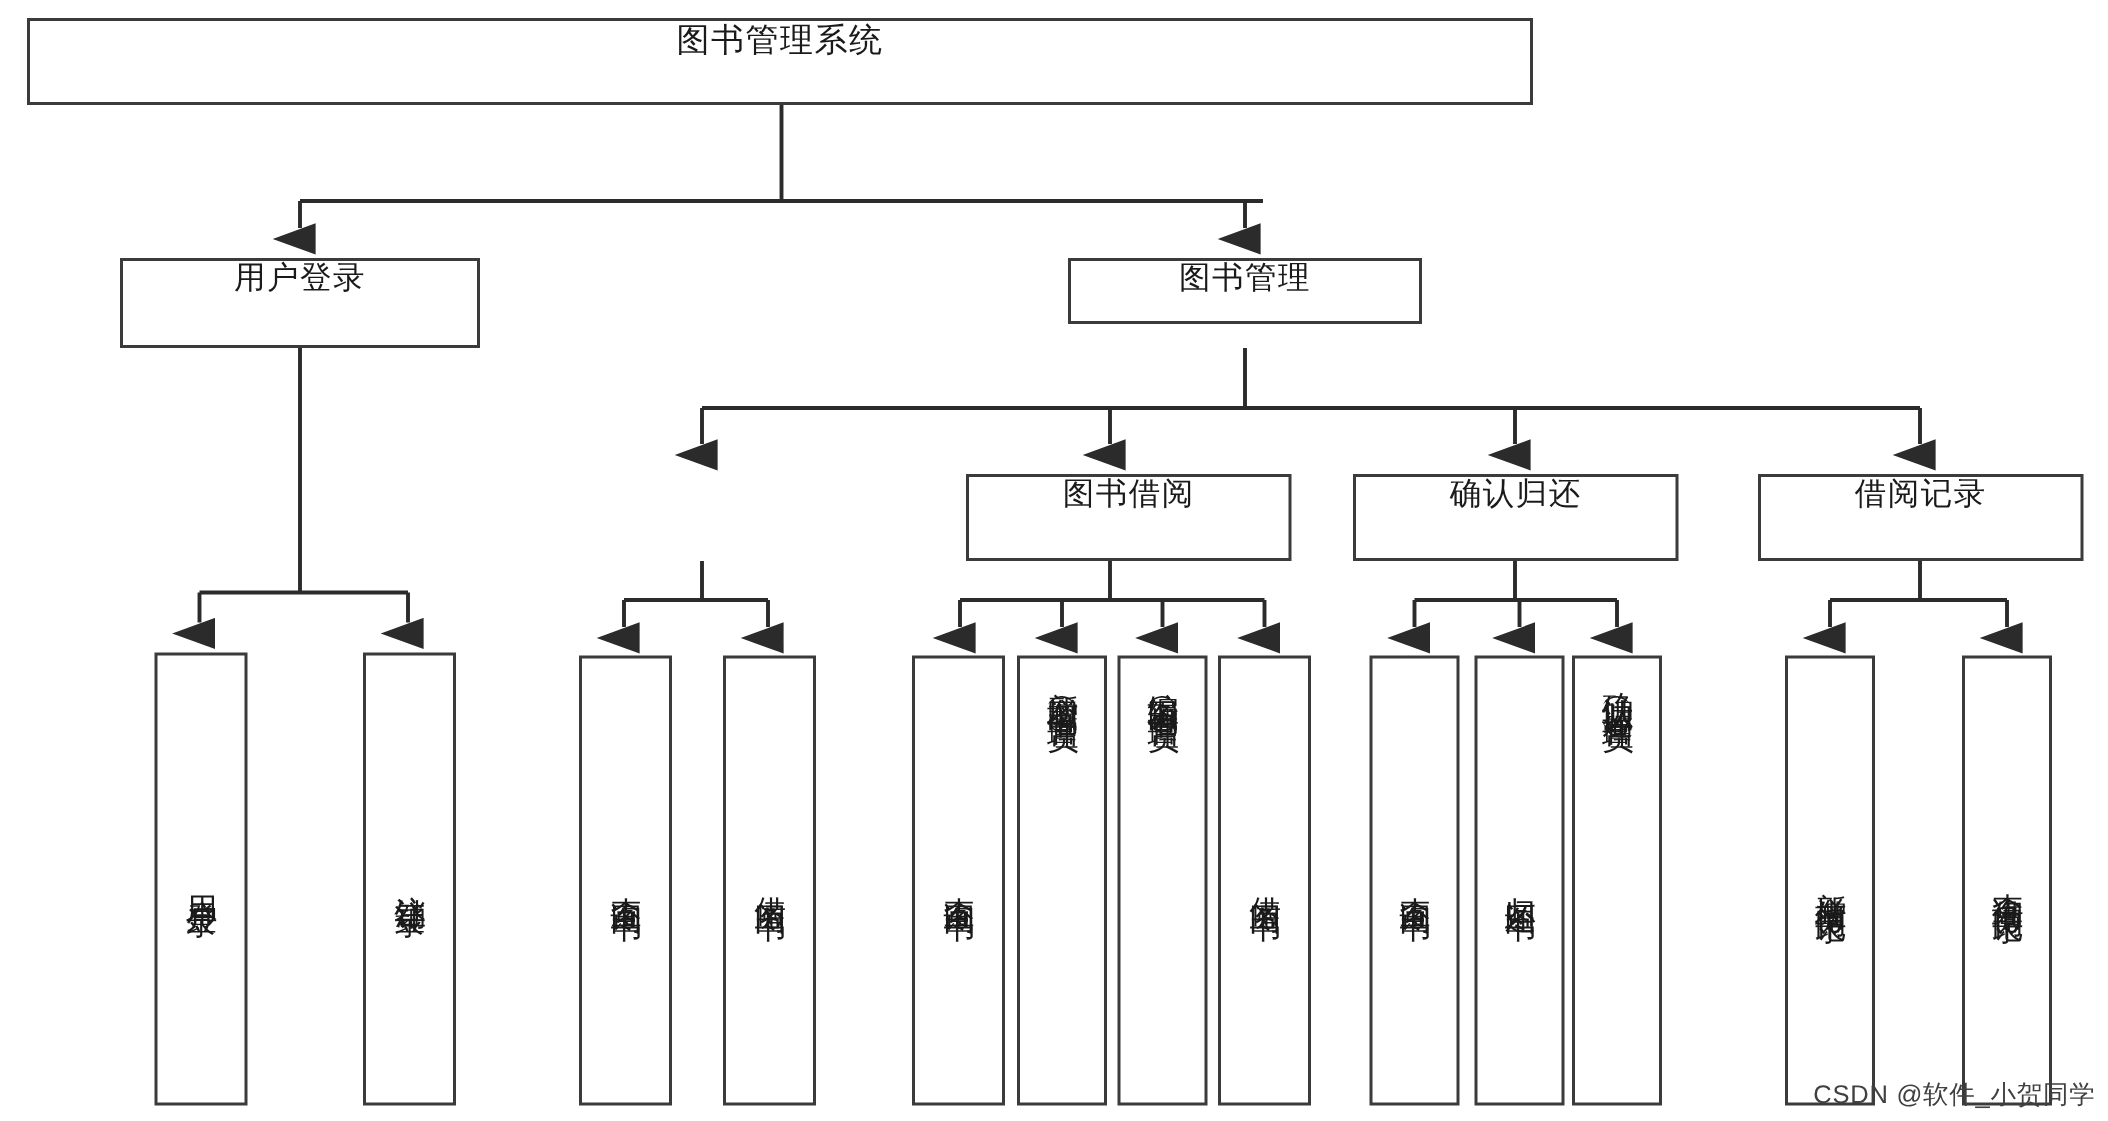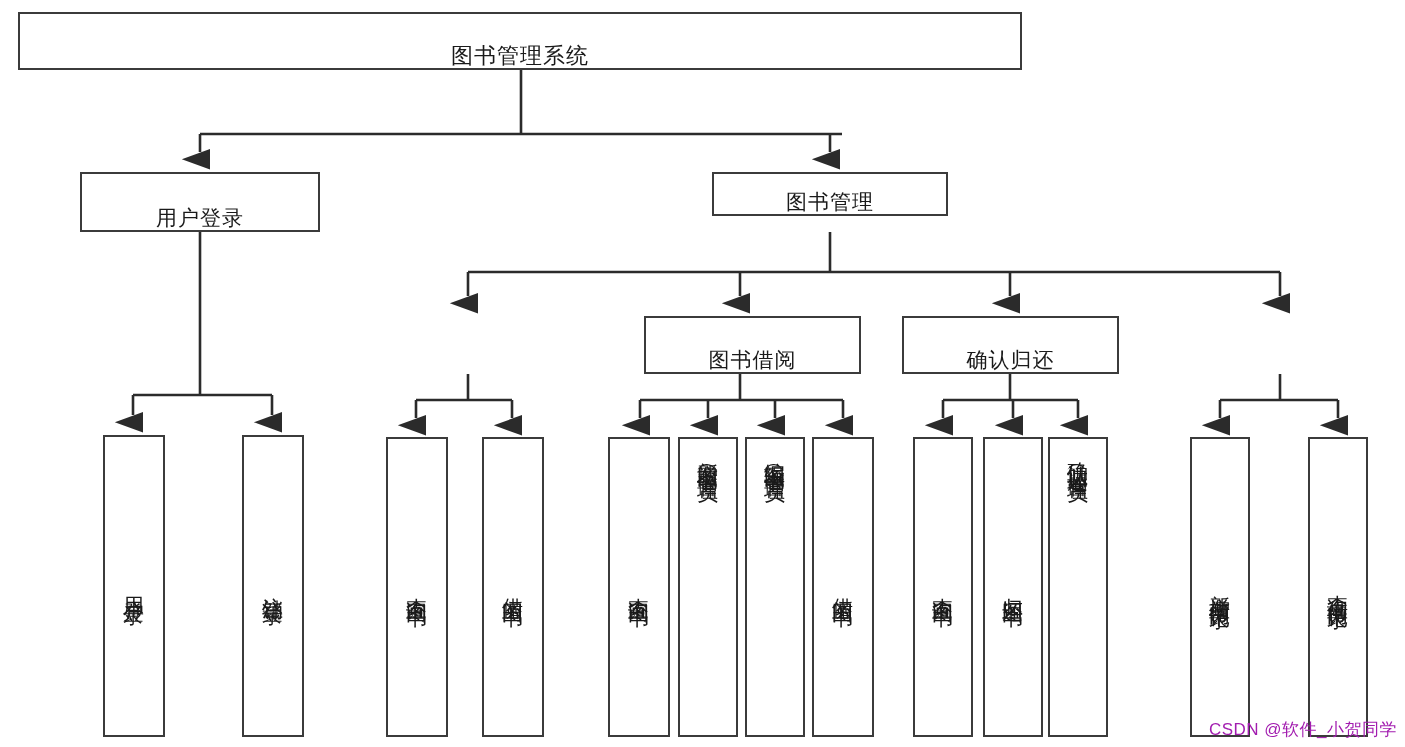--- a/index.html
+++ b/index.html
@@ -24,21 +24,21 @@
     width: 1405px;
     height: 747px;
     pointer-events: none;
   }
   .node {
     position: absolute;
     box-sizing: border-box;
     background: #ffffff;
     border: 2px solid #3b3b3b;
     display: flex;
-    align-items: flex-end;
+    align-items: flex-start;
     justify-content: center;
     color: #1a1a1a;
   }
   .node .label {
     font-size: 21px;
     line-height: 1.15;
     letter-spacing: 1px;
     white-space: nowrap;
   }
   .node.root .label { font-size: 22px; }
@@ -67,21 +67,21 @@
   }
   .node.leaf > .leafwrap > .label {
     writing-mode: vertical-rl;
     text-orientation: upright;
   }
   .watermark {
     position: absolute;
     right: 8px;
     bottom: 6px;
     font-size: 17px;
-    color: #a21caf;
+    color: #404040;
     letter-spacing: 0.5px;
     white-space: nowrap;
   }
 </style>
 </head>
 <body>
 
 <div id="canvas">
 
   <svg class="connectors" viewBox="0 0 1405 747">
@@ -144,20 +144,23 @@
   <div class="node" style="left:712px; top:172px; width:236px; height:44px;">
     <span class="label">图书管理</span>
   </div>
 
   <div class="node" style="left:644px; top:316px; width:217px; height:58px;">
     <span class="label">图书借阅</span>
   </div>
   <div class="node" style="left:902px; top:316px; width:217px; height:58px;">
     <span class="label">确认归还</span>
   </div>
+  <div class="node" style="left:1172px; top:316px; width:217px; height:58px;">
+    <span class="label">借阅记录</span>
+  </div>
 
   <div class="node leaf" style="left:103px; top:435px; width:62px; height:302px;">
     <div class="leafwrap">
       <span class="label">用户登录</span>
     </div>
   </div>
 
   <div class="node leaf" style="left:242px; top:435px; width:62px; height:302px;">
     <div class="leafwrap">
       <span class="label">注销登录</span>

